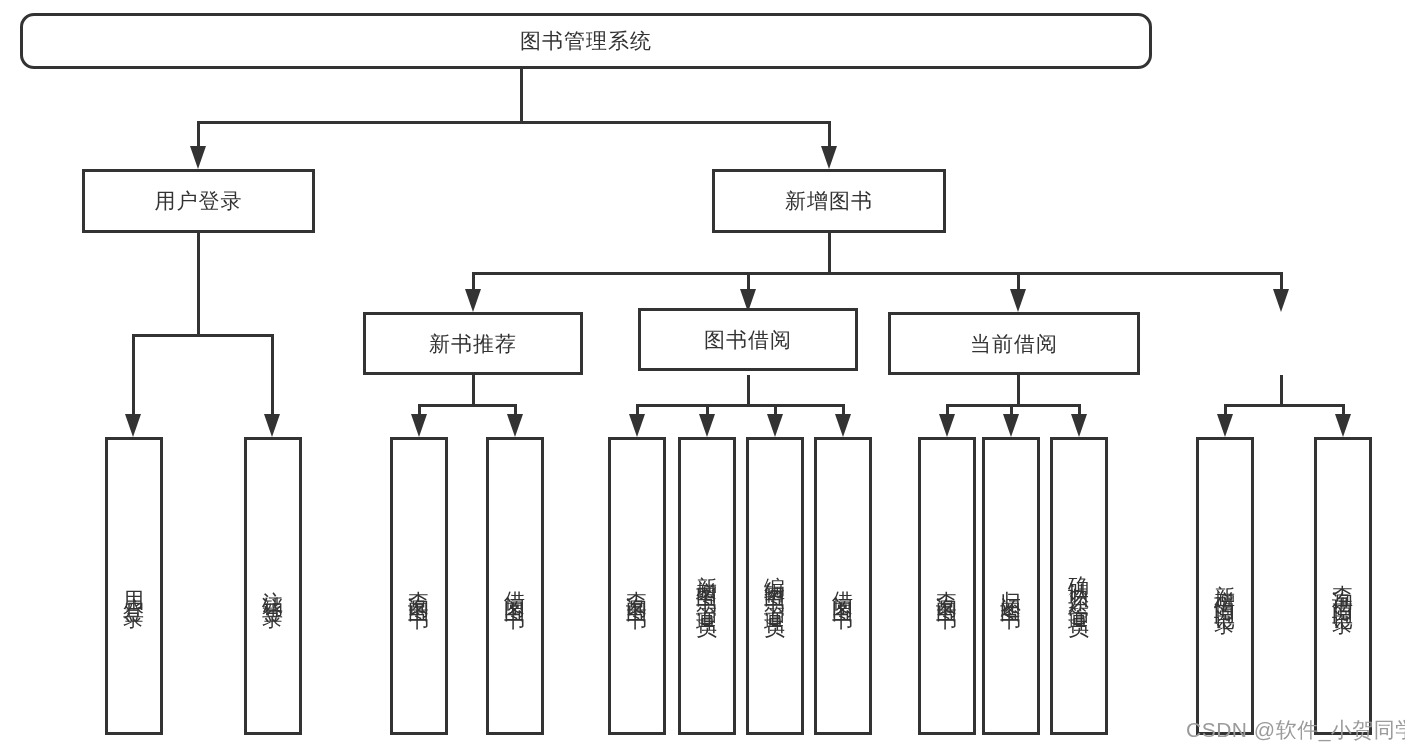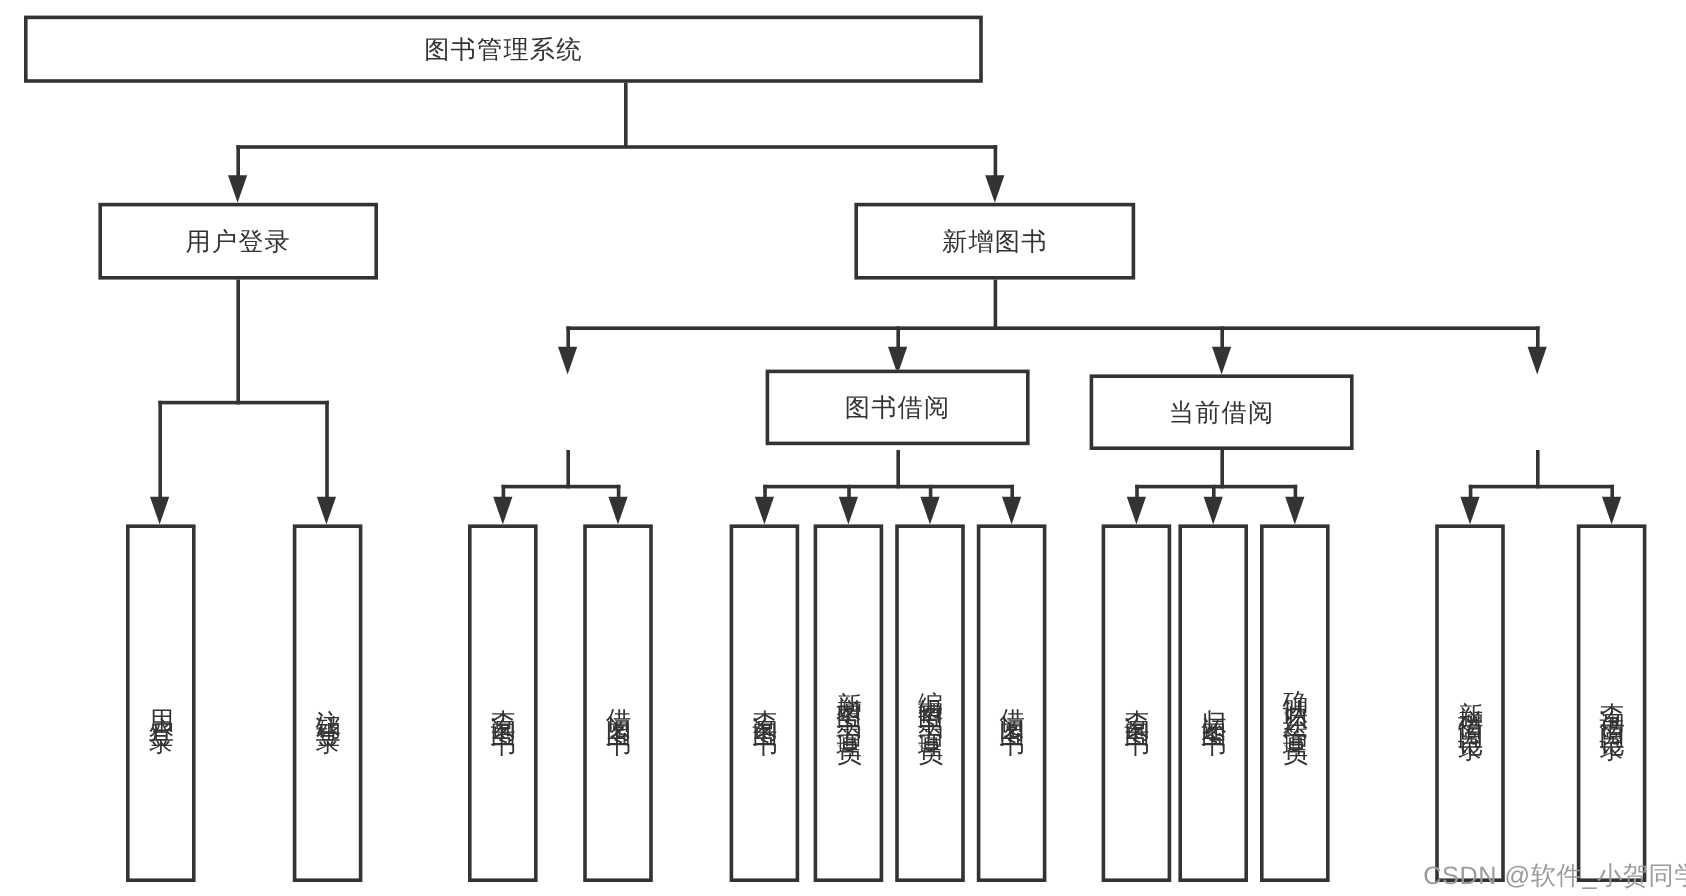--- a/index.html
+++ b/index.html
@@ -70,21 +70,21 @@
     letter-spacing: 0.5px;
     z-index: 10;
     white-space: nowrap;
   }
 </style>
 </head>
 <body>
 
 <div id="canvas">
 
-  <div class="box" style="left:20px; top:13px; width:799px; height:56px;">
+  <div class="box" style="left:20px; top:13px; width:1132px; height:56px;border-radius:14px;">
     <span>图书管理系统</span>
   </div>
 
   <div class="vline" style="left:520px; top:69px; height:54px;"></div>
   <div class="hline" style="left:197px; top:121px; width:634px;"></div>
   <div class="vline" style="left:197px; top:121px; height:30px;"></div>
   <div class="arr" style="left:190px; top:146px;"></div>
   <div class="vline" style="left:828px; top:121px; height:30px;"></div>
   <div class="arr" style="left:821px; top:146px;"></div>
 
@@ -106,24 +106,27 @@
   <div class="hline" style="left:472px; top:272px; width:811px;"></div>
   <div class="vline" style="left:472px;  top:272px; height:20px;"></div>
   <div class="arr" style="left:465px;  top:289px;"></div>
   <div class="vline" style="left:747px;  top:272px; height:20px;"></div>
   <div class="arr" style="left:740px;  top:289px;"></div>
   <div class="vline" style="left:1017px; top:272px; height:20px;"></div>
   <div class="arr" style="left:1010px; top:289px;"></div>
   <div class="vline" style="left:1280px; top:272px; height:20px;"></div>
   <div class="arr" style="left:1273px; top:289px;"></div>
 
+  <div class="box" style="left:363px; top:312px; width:220px; height:63px;">
+    <span>新书推荐</span>
+  </div>
   <div class="box" style="left:638px; top:308px; width:220px; height:63px;">
     <span>图书借阅</span>
   </div>
-  <div class="box" style="left:908px; top:312px; width:220px; height:63px;">
+  <div class="box" style="left:888px; top:312px; width:252px; height:63px;">
     <span>当前借阅</span>
   </div>
 
   <div class="vline" style="left:472px; top:375px; height:32px;"></div>
   <div class="hline" style="left:418px; top:404px; width:99px;"></div>
   <div class="vline" style="left:418px; top:404px; height:14px;"></div>
   <div class="arr" style="left:411px; top:414px;"></div>
   <div class="vline" style="left:514px; top:404px; height:14px;"></div>
   <div class="arr" style="left:507px; top:414px;"></div>
 

